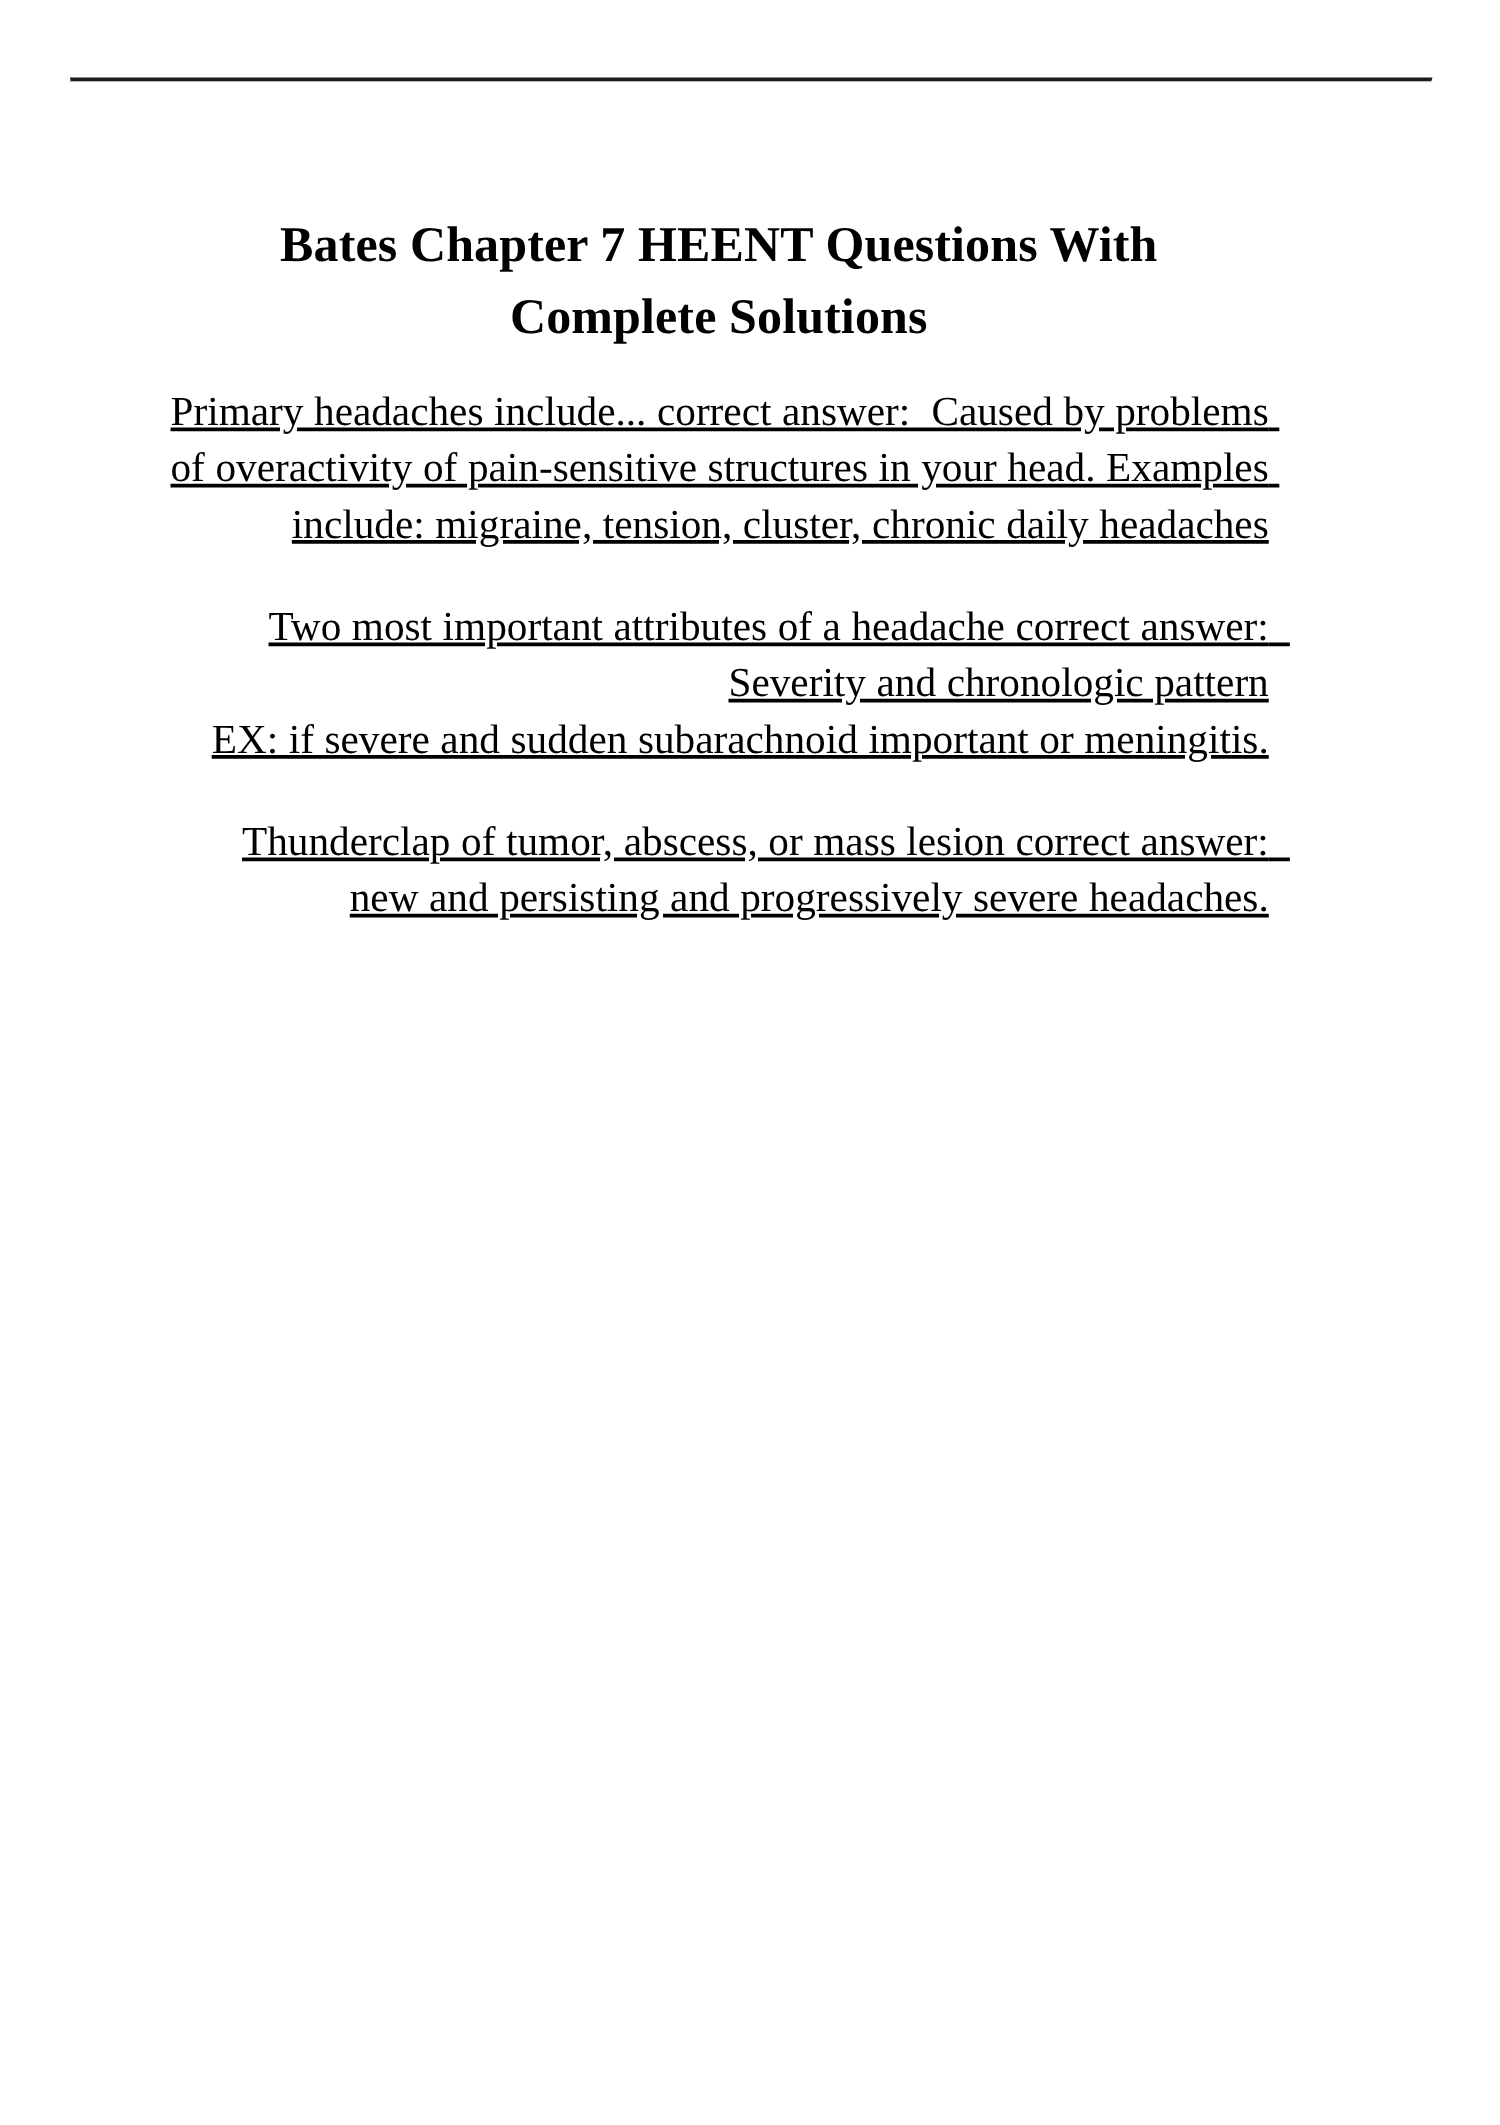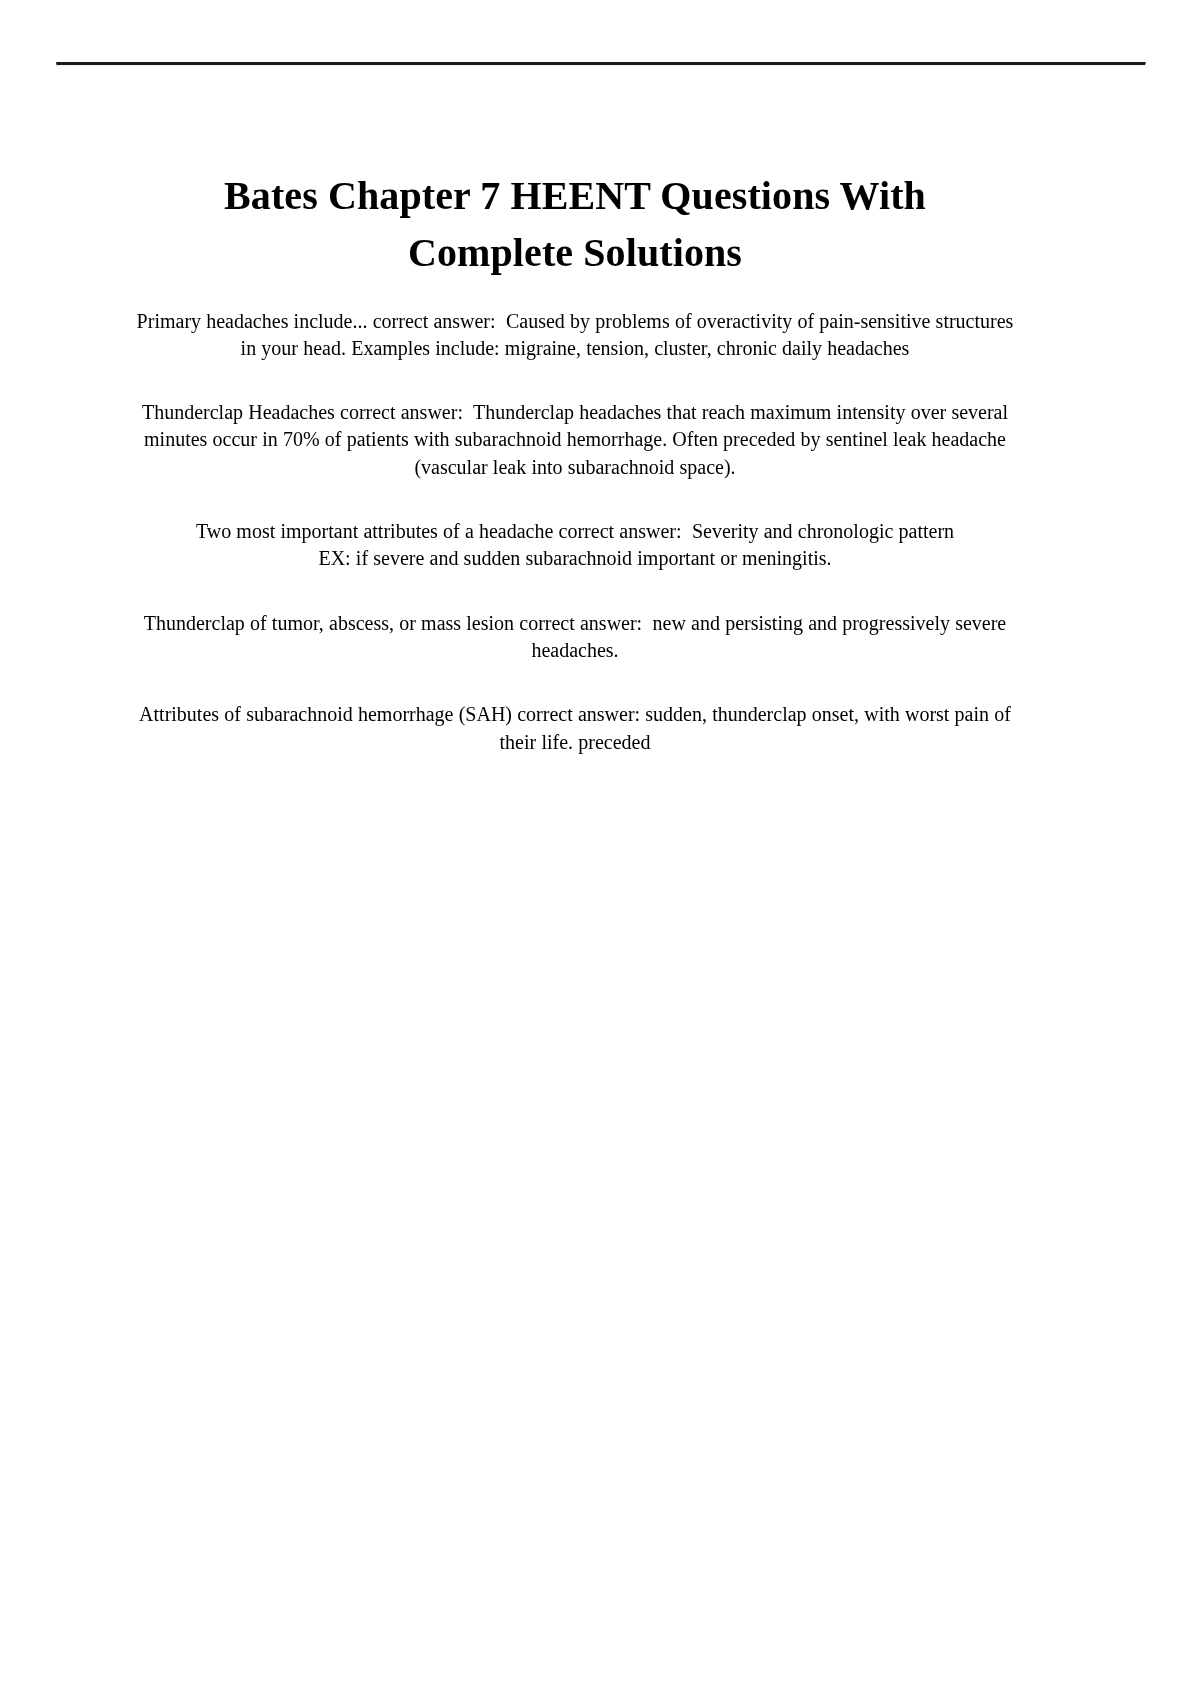--- a/index.html
+++ b/index.html
@@ -55,50 +55,49 @@
     padding: 0 14px;
   }
 
   .qa-list {
     margin: 0;
     padding: 0;
     list-style: none;
   }
 
   .qa-block {
-    font-size: 20px;
+    font-size: 33px;
     line-height: 1.365;
     margin: 0 0 37px 0;
     color: #000000;
-    text-align: center;
+    text-align: right;
     white-space: pre-wrap;
     word-spacing: 0.2px;
+    text-decoration: underline;
   }
 
   .qa-block:last-child {
     margin-bottom: 0;
   }
 </style>
 </head>
 <body>
 
 <div class="page">
 
   <hr class="rule rule-top">
 
   <div class="content">
 
     <h1 class="doc-title">Bates Chapter 7 HEENT Questions With Complete Solutions</h1>
 
     <div class="qa-list">
       <p class="qa-block">Primary headaches include... correct answer:  Caused by problems of overactivity of pain-sensitive structures in your head. Examples include: migraine, tension, cluster, chronic daily headaches</p>
-      <p class="qa-block">Thunderclap Headaches correct answer:  Thunderclap headaches that reach maximum intensity over several minutes occur in 70% of patients with subarachnoid hemorrhage. Often preceded by sentinel leak headache (vascular leak into subarachnoid space).</p>
       <p class="qa-block">Two most important attributes of a headache correct answer:  Severity and chronologic pattern
 EX: if severe and sudden subarachnoid important or meningitis.</p>
       <p class="qa-block">Thunderclap of tumor, abscess, or mass lesion correct answer:  new and persisting and progressively severe headaches.</p>
-      <p class="qa-block">Attributes of subarachnoid hemorrhage (SAH) correct answer: sudden, thunderclap onset, with worst pain of their life. preceded</p>
     </div>
 
   </div>
 
   <hr class="rule rule-bottom">
 
 </div>
 
 </body></html>

